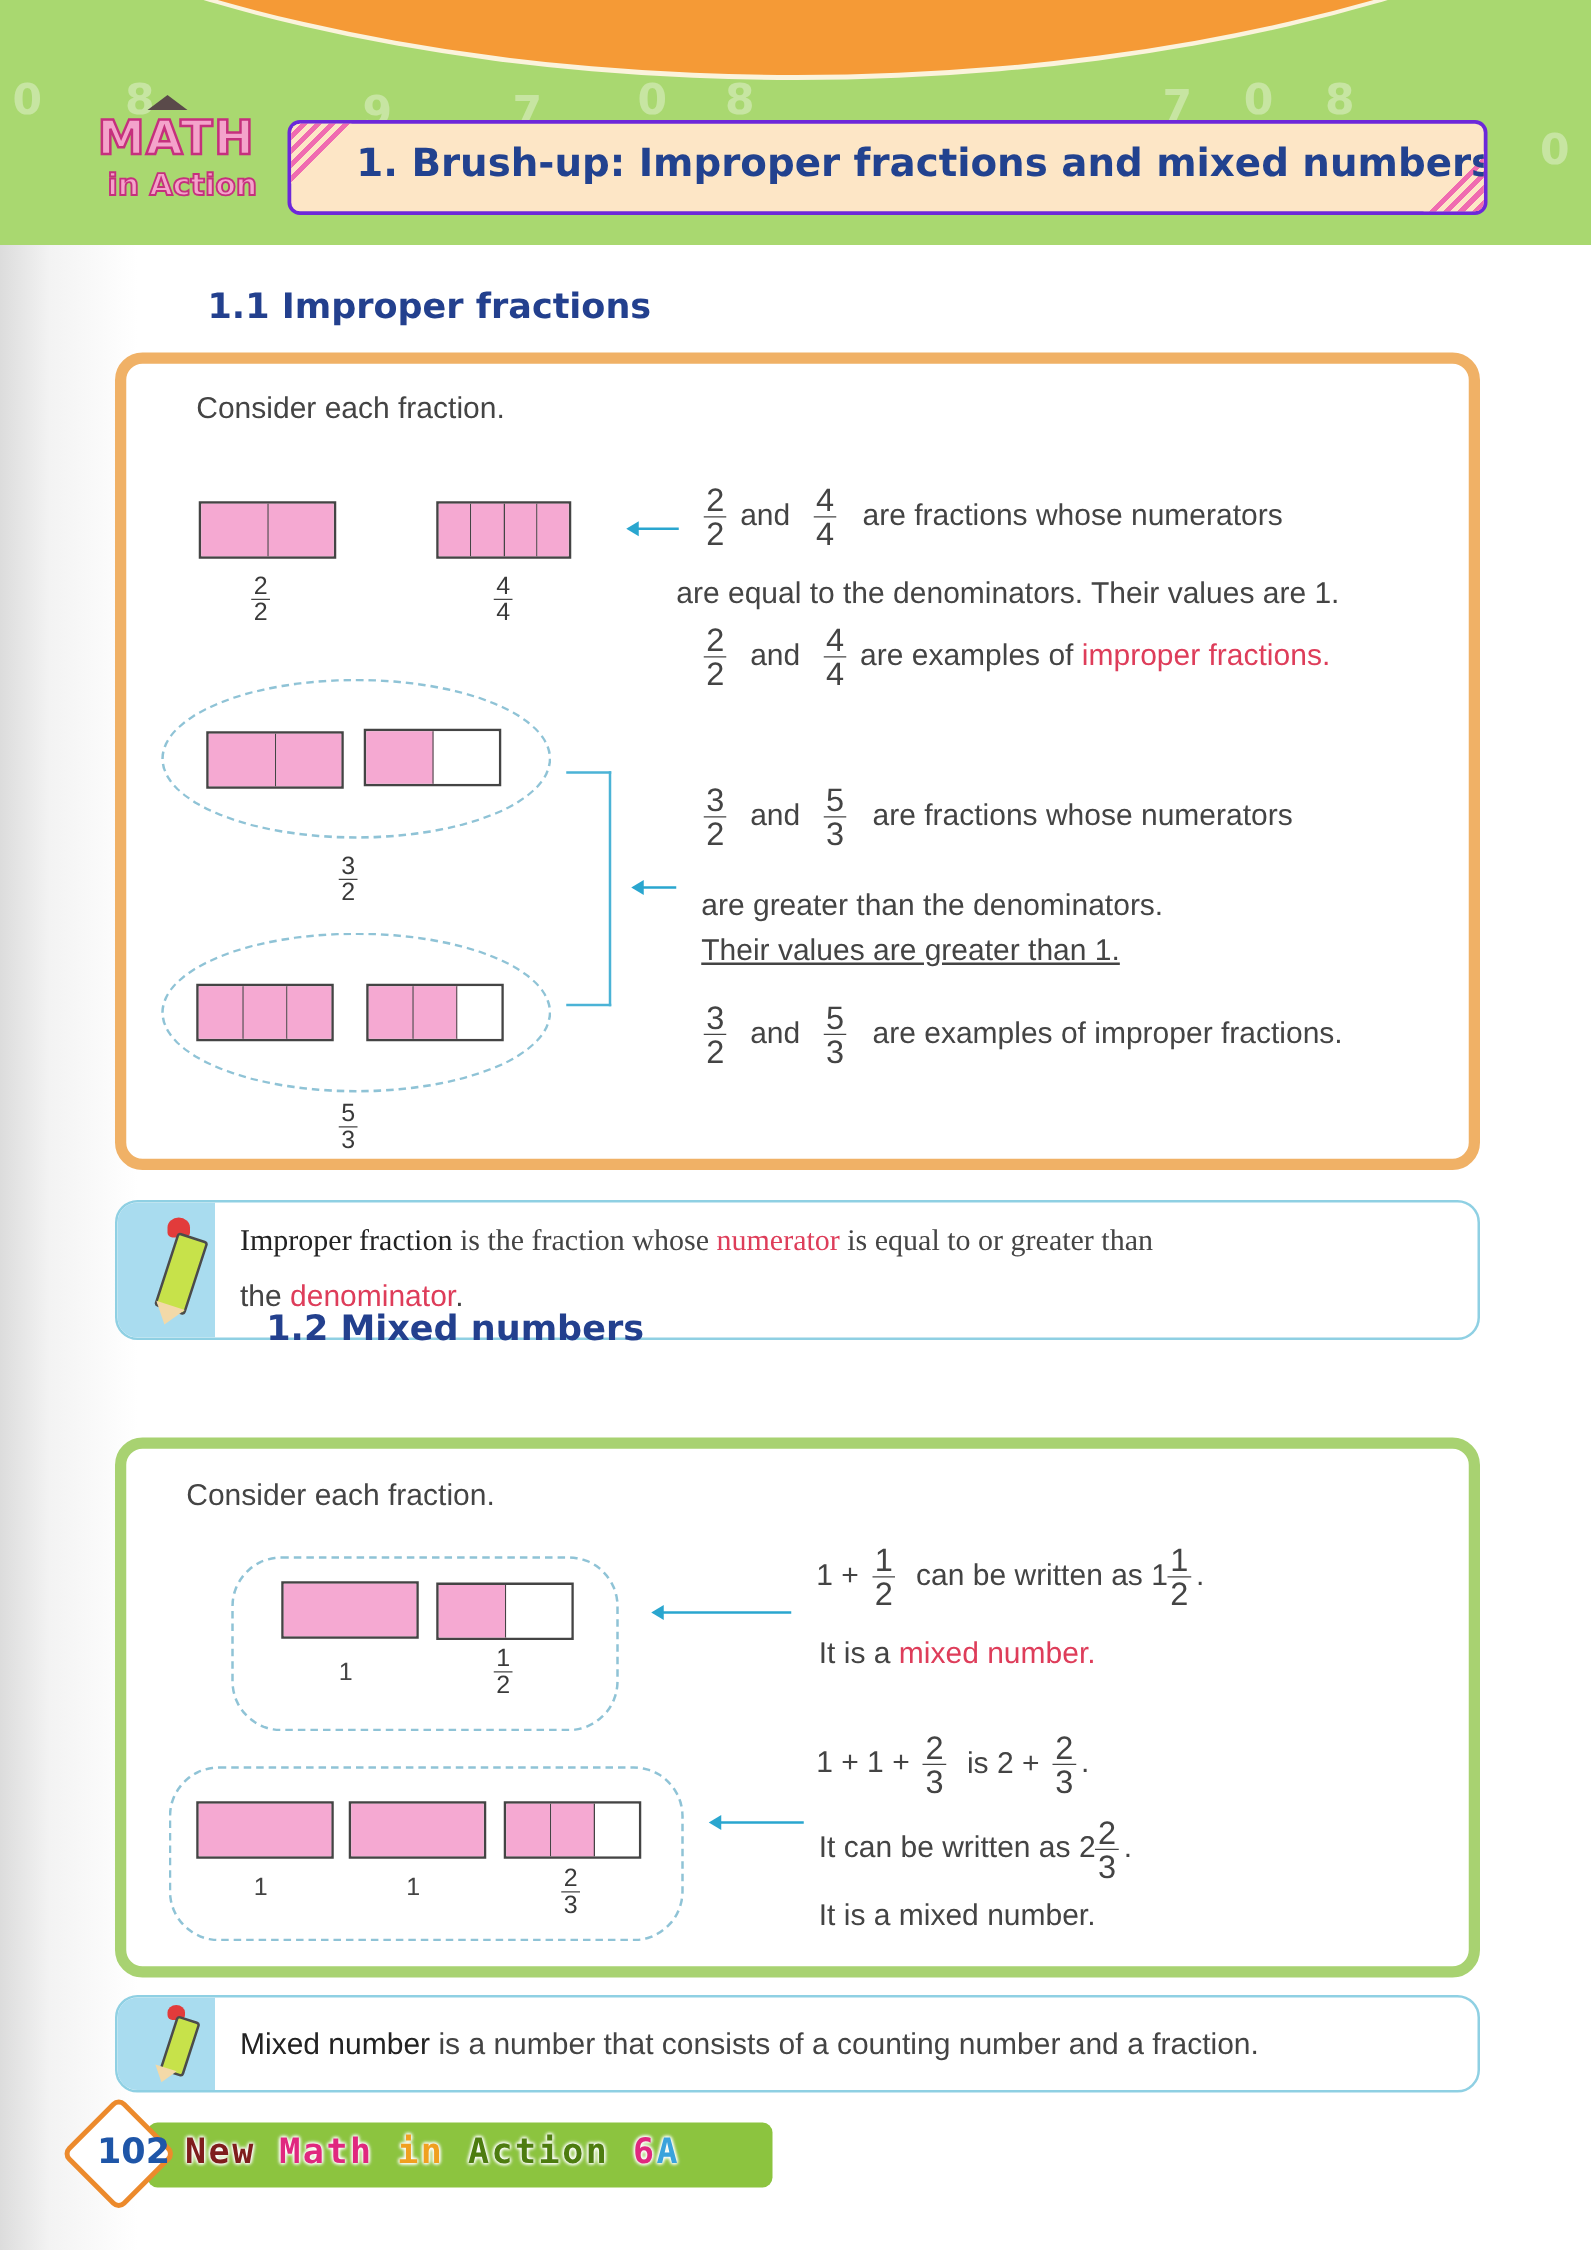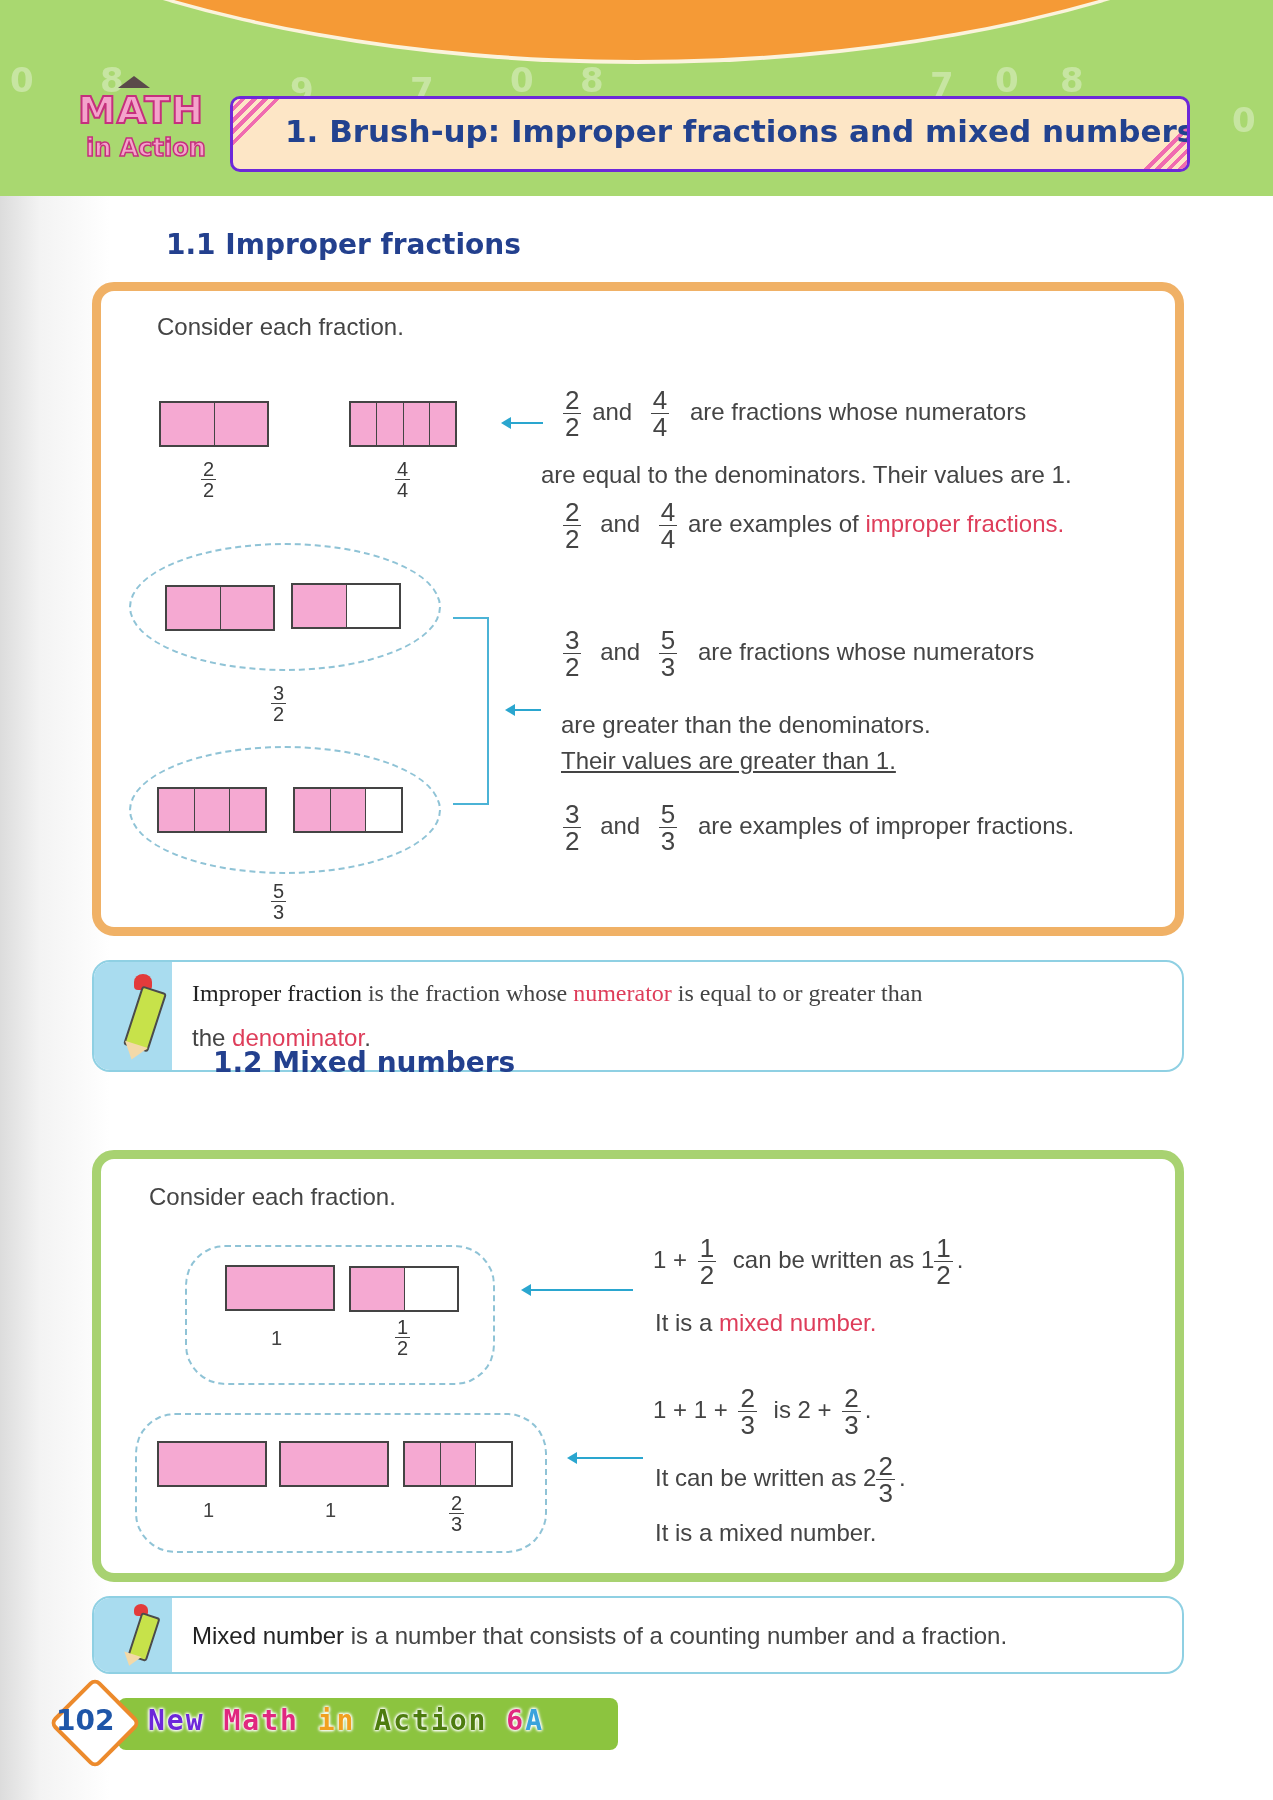--- a/index.html
+++ b/index.html
@@ -66,21 +66,21 @@
   
   .def { left:92px; width:1092px; border:2px solid #8fd0e3; border-radius:18px; background:#fff; box-sizing:border-box; overflow:hidden; }
   .def-side { left:0; top:0; bottom:0; width:78px; background:#a9dcef; }
   .pencil { left:22px; width:22px; background:#c7e24a; border:2px solid #4b4b4b; transform:rotate(18deg); border-radius:3px; }
   .pencil-tip { left:18px; width:0; height:0; border-left:12px solid transparent; border-right:12px solid transparent; border-top:16px solid #f3d9a8; transform:rotate(18deg); }
   .pencil-hat { width:18px; height:16px; background:#e23b3b; border-radius:50% 50% 4px 4px; }
 
   
   .foot-bar { left:118px; top:1698px; width:500px; height:52px; background:#8cc43f; border-radius:8px; }
   .foot-diamond { left:62px; top:1690px; width:58px; height:58px; background:#fff; border:4px solid #ec8a2c; transform:rotate(45deg); border-radius:8px; }
-  .foot-num { left:56px; top:1704px; width:80px; text-align:left; font-family:"DejaVu Sans", sans-serif; font-weight:bold; font-size:28px; color:#1f56a8; }
+  .foot-num { left:56px; top:1704px; width:80px; text-align:right; font-family:"DejaVu Sans", sans-serif; font-weight:bold; font-size:28px; color:#1f56a8; }
   .foot-title { left:148px; top:1704px; font-family:"DejaVu Sans Mono", monospace; font-weight:bold; font-size:28px; letter-spacing:2px; white-space:nowrap;
                 text-shadow: 0 0 3px #fff, 0 0 3px #fff, 0 0 3px #fff, 0 0 4px #fff; }
 </style>
 </head>
 <body>
 
 <div class="abs hdr-green">
   <div class="abs deco" style="left:10px;top:60px;">0</div>
   <div class="abs deco" style="left:100px;top:60px;">8</div>
   <div class="abs deco" style="left:290px;top:70px;">9</div>
@@ -332,18 +332,18 @@
   </div>
   <div class="abs txt" style="left:98px;top:24px;">
     <span class="bold-dark">Mixed number</span><span> is a number that consists of a counting number and a fraction.</span>
   </div>
 </div>
 
 <div class="abs foot-bar"></div>
 <div class="abs foot-diamond"></div>
 <div class="abs foot-num">102</div>
 <div class="abs foot-title">
-  <span id="ft0" style="color: #6d28d9;">New</span>
+  <span id="ft0" style="color: #7f1d1d;">New</span>
   <span id="ft1" style="color: rgb(224, 40, 127);">Math</span>
   <span id="ft2" style="color: rgb(240, 160, 32);">in</span>
   <span id="ft3" style="color: #4d7c0f;">Action</span>
   <span id="ft4" style="color: rgb(224, 40, 127);">6</span><span id="ft5" style="color: rgb(58, 163, 220);">A</span>
 </div>
 
 </body></html>

